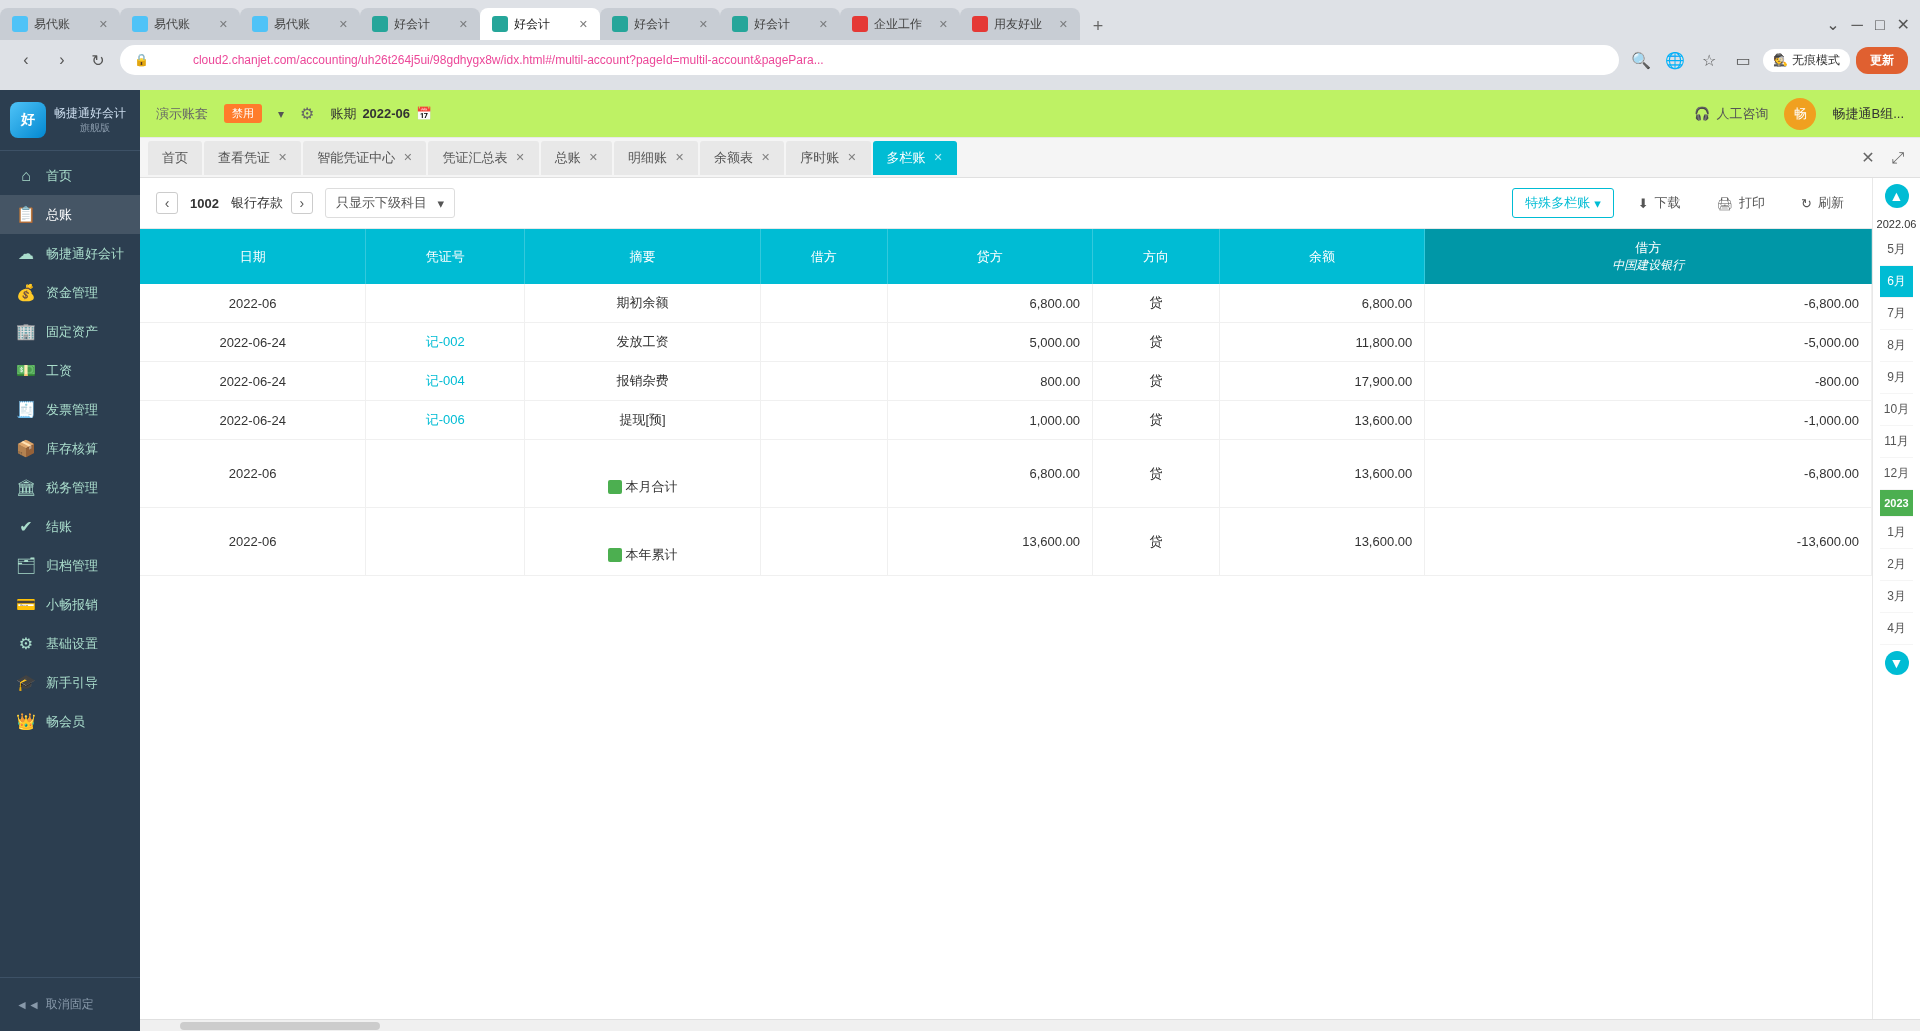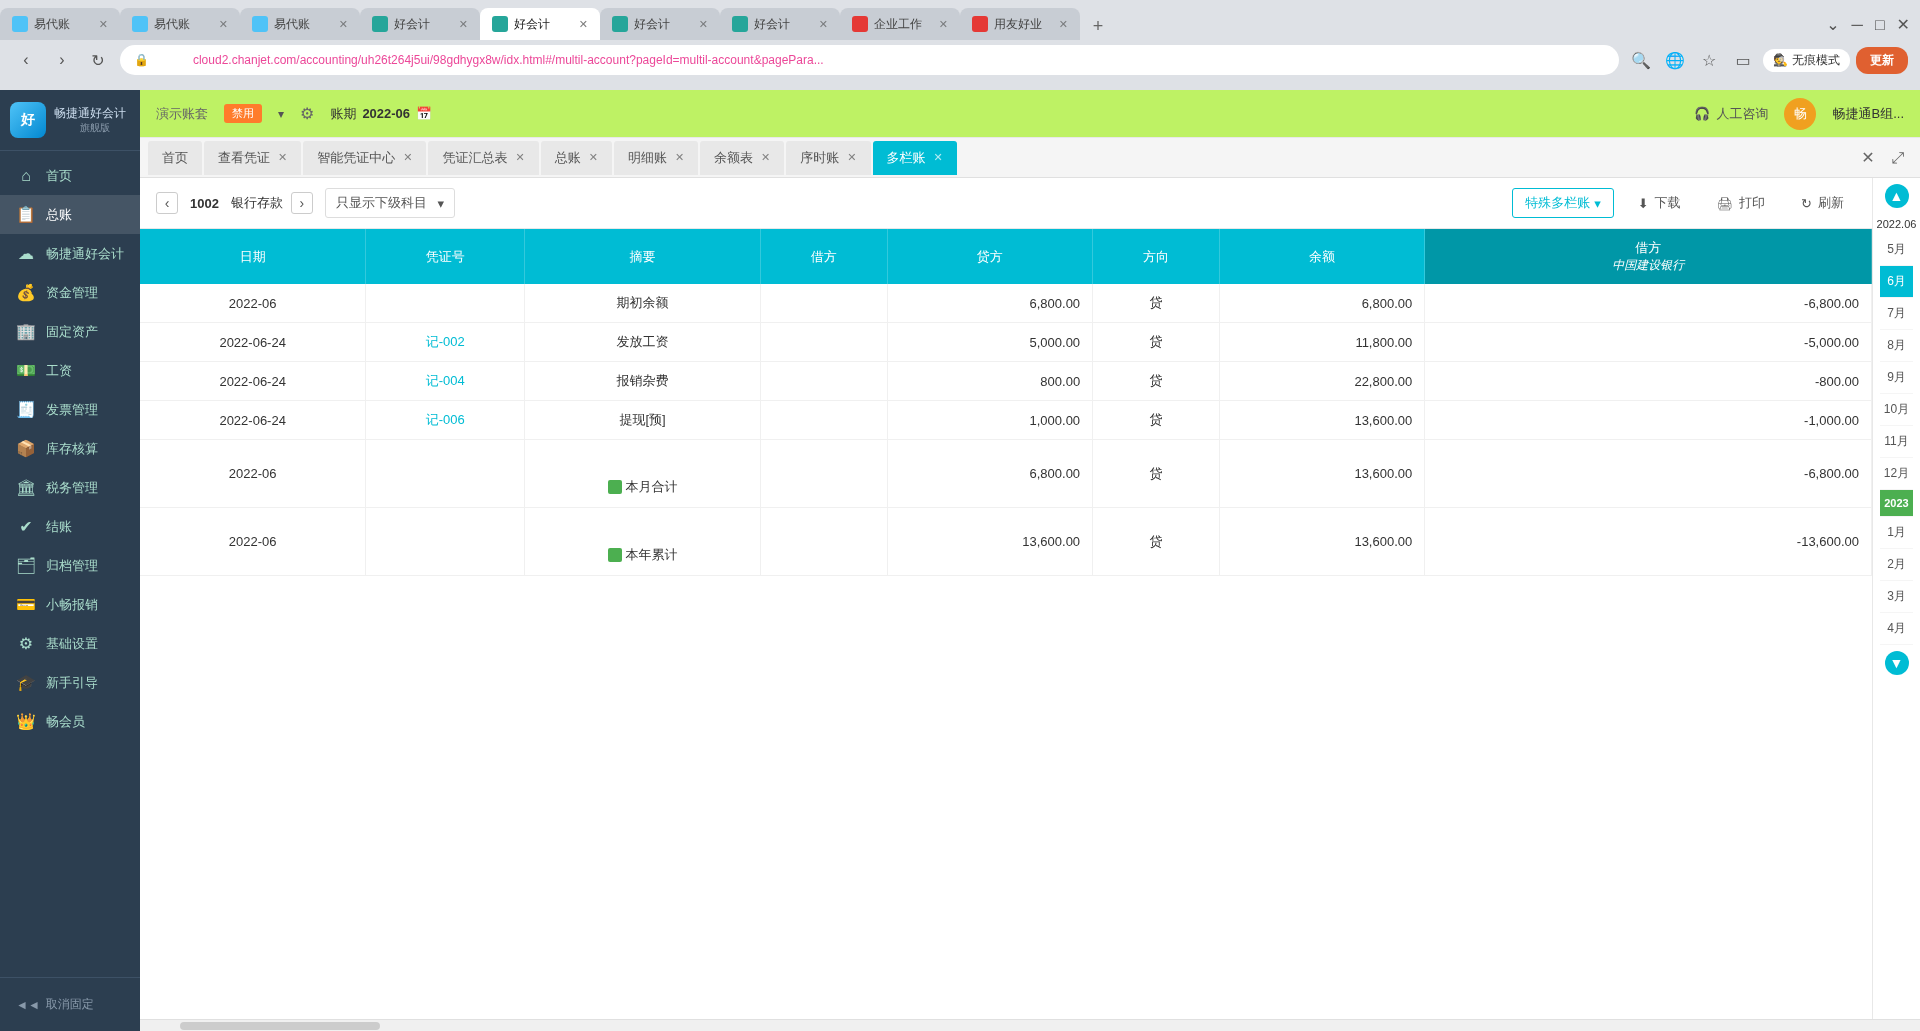--- a/index.html
+++ b/index.html
@@ -412,21 +412,21 @@
                   <td class="amount">11,800.00</td>
                   <td class="amount col-extra-negative">-5,000.00</td>
                 </tr>
                 <tr>
                   <td>2022-06-24</td>
                   <td><a class="voucher-link">记-004</a></td>
                   <td>报销杂费</td>
                   <td class="amount"></td>
                   <td class="amount">800.00</td>
                   <td class="direction">贷</td>
-                  <td class="amount">22,800.00</td>
+                  <td class="amount">17,900.00</td>
                   <td class="amount col-extra-negative">-800.00</td>
                 </tr>
                 <tr>
                   <td>2022-06-24</td>
                   <td><a class="voucher-link">记-006</a></td>
                   <td>提现[预]</td>
                   <td class="amount"></td>
                   <td class="amount">1,000.00</td>
                   <td class="direction">贷</td>
                   <td class="amount">13,600.00</td>

